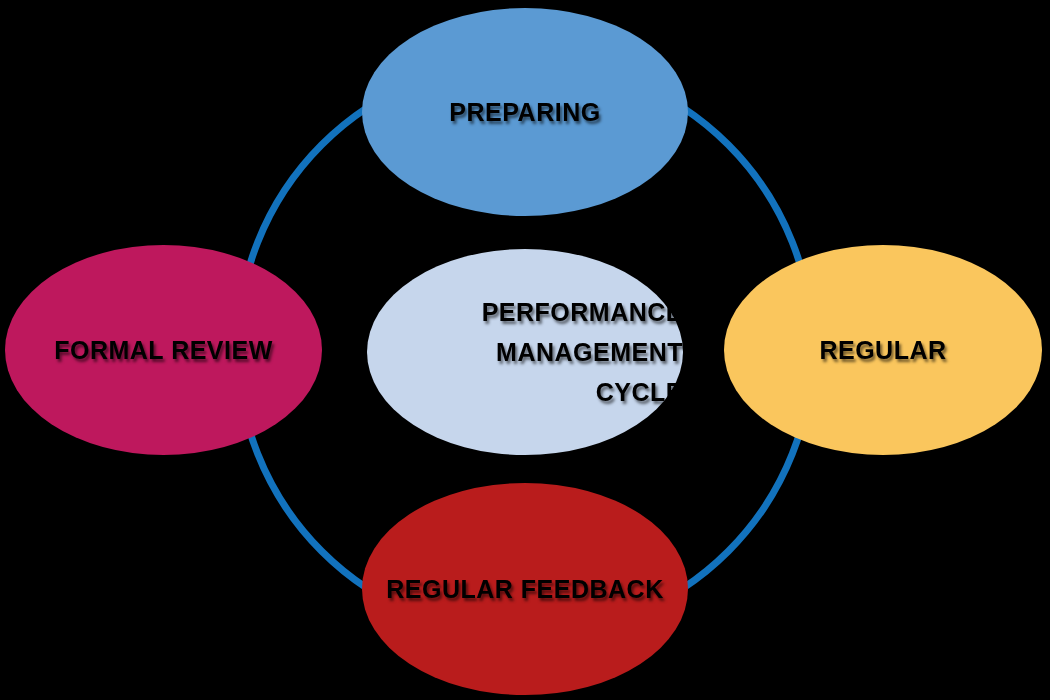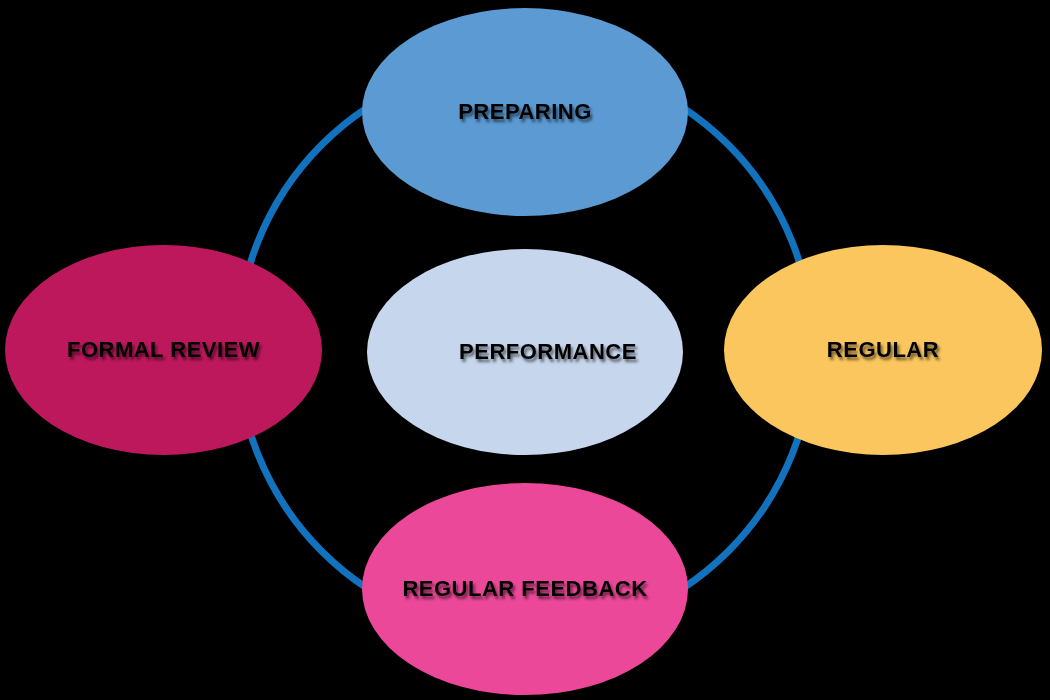--- a/index.html
+++ b/index.html
@@ -23,21 +23,21 @@
   }
 
   .node {
     position: absolute;
     border-radius: 50%;
     display: flex;
     align-items: center;
     justify-content: center;
     text-align: right;
     font-weight: 700;
-    font-size: 22px;
+    font-size: 25px;
     letter-spacing: 0.5px;
   }
 
   .node .label {
     text-shadow: 2px 3px 3px rgba(0,0,0,0.55);
   }
 
   .node-top    { left: 362px; top: 8px;   width: 326px; height: 208px; }
   .node-right  { left: 724px; top: 245px; width: 318px; height: 210px; }
   .node-bottom { left: 362px; top: 483px; width: 326px; height: 212px; }
@@ -55,27 +55,28 @@
   <div class="ring" style="border-color: rgb(18, 114, 189);"></div>
 
   <div class="node node-top" style="background-color: rgb(91, 154, 211);">
     <span class="label" style="color: rgb(0, 0, 0);">PREPARING</span>
   </div>
 
   <div class="node node-right" style="background-color: rgb(250, 198, 93);">
     <span class="label" style="color: rgb(0, 0, 0);">REGULAR</span>
   </div>
 
-  <div class="node node-bottom" style="background-color: #ec4899;">
+  <div class="node node-bottom" style="background-color: #b91c1c;">
     <span class="label" style="color: rgb(0, 0, 0);">REGULAR FEEDBACK</span>
   </div>
 
   <div class="node node-left" style="background-color: #be185d;">
     <span class="label" style="color: rgb(0, 0, 0);">FORMAL REVIEW</span>
   </div>
 
   <div class="node node-center" style="background-color: rgb(198, 214, 236);">
     <span class="label" style="color: rgb(0, 0, 0);">
       <span class="line">PERFORMANCE</span>
+      <span class="line">MANAGEMENT CYCLE</span>
     </span>
   </div>
 
 </div>
 
 </body></html>

